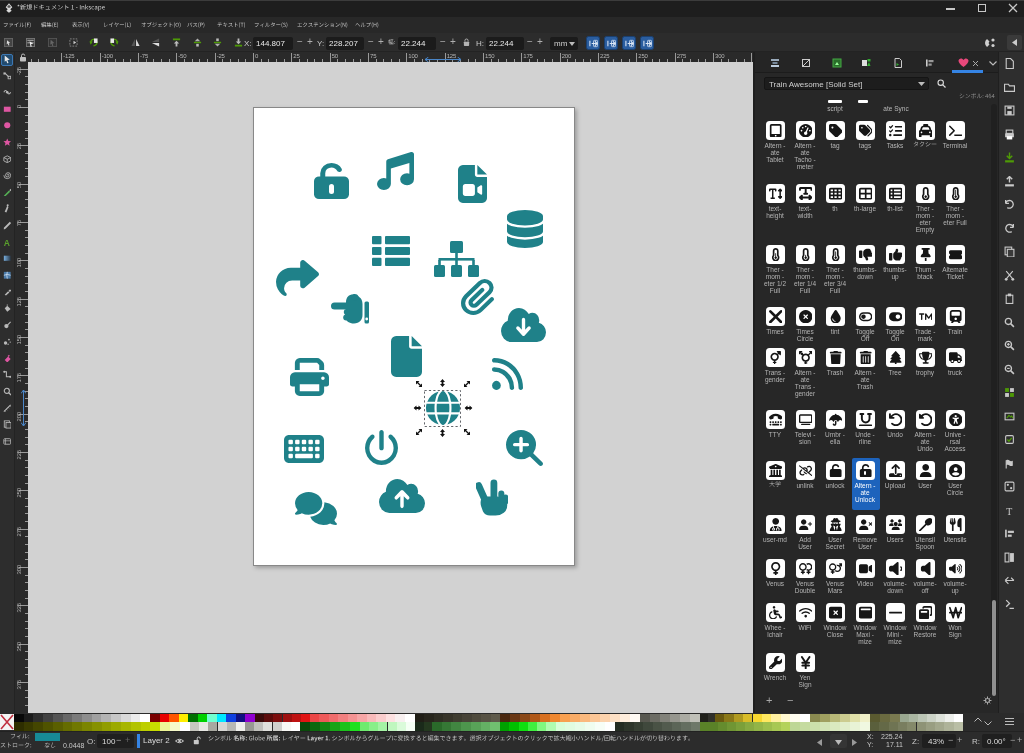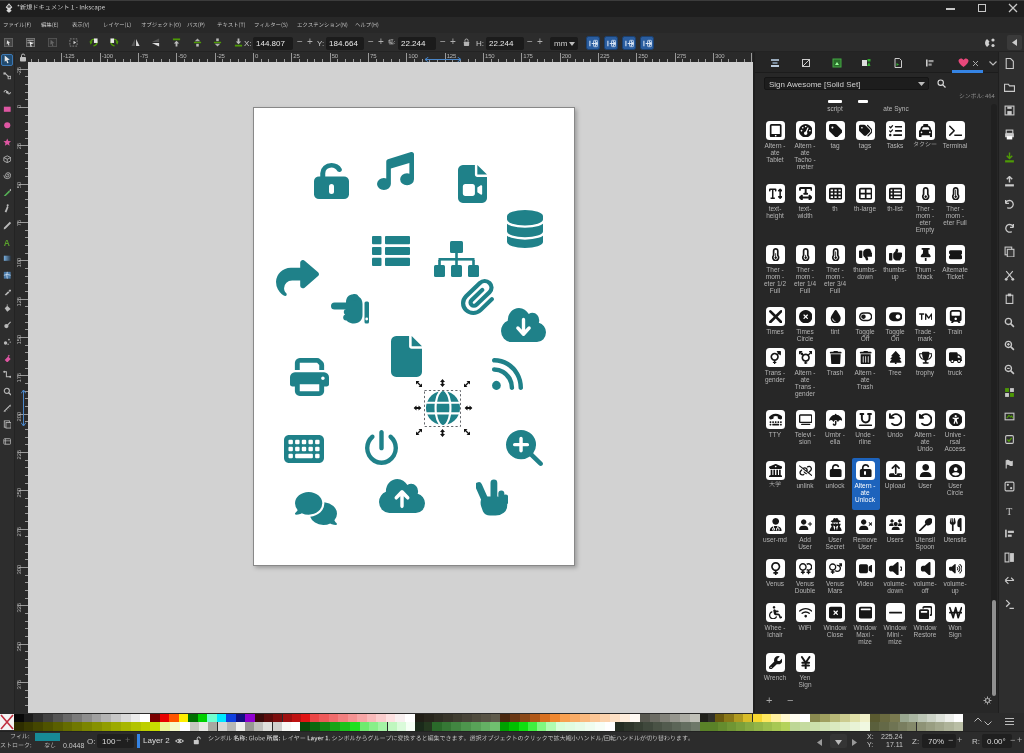--- a/index.html
+++ b/index.html
@@ -111,21 +111,21 @@
       <rect x="1" y="7.5" width="8" height="2" fill="#4e9a06"></rect>
       <path d="M5 7 L8 4 L6 4 L6 0.5 L4 0.5 L4 4 L2 4 Z" fill="#bbb"></path>
     </svg>
 <span class="abs" style="left:244px;top:39px;font-size:8px;color:#c8c8c8;">X:</span>
     <div class="abs" style="left:253px;top:36.5px;width:40px;height:13px;background:#1b1b1b;border-radius:2px;"></div>
     <span class="abs" style="left:256px;top:39px;font-size:8px;color:#e8e8e8;">144.807</span>
     <span class="abs" style="left:297px;top:36px;font-size:10px;color:#b0b0b0;">−</span>
     <span class="abs" style="left:307px;top:36px;font-size:10px;color:#b0b0b0;">+</span>
 <span class="abs" style="left:317px;top:39px;font-size:8px;color:#c8c8c8;">Y:</span>
     <div class="abs" style="left:326px;top:36.5px;width:38px;height:13px;background:#1b1b1b;border-radius:2px;"></div>
-    <span class="abs" style="left:329px;top:39px;font-size:8px;color:#e8e8e8;">184.664</span>
+    <span class="abs" style="left:329px;top:39px;font-size:8px;color:#e8e8e8;">228.207</span>
     <span class="abs" style="left:368px;top:36px;font-size:10px;color:#b0b0b0;">−</span>
     <span class="abs" style="left:378px;top:36px;font-size:10px;color:#b0b0b0;">+</span>
 <span class="abs" style="left:388px;top:39px;font-size:8px;color:#c8c8c8;"></span>
     <div class="abs" style="left:398px;top:36.5px;width:38px;height:13px;background:#1b1b1b;border-radius:2px;"></div>
     <span class="abs" style="left:401px;top:39px;font-size:8px;color:#e8e8e8;">22.244</span>
     <span class="abs" style="left:440px;top:36px;font-size:10px;color:#b0b0b0;">−</span>
     <span class="abs" style="left:450px;top:36px;font-size:10px;color:#b0b0b0;">+</span>
 <svg class="abs" style="left:388px;top:39px" width="8" height="8" viewBox="0 0 8 8">
       <path d="M2.4 0.5V0.9H5.3V0.5ZM3.1 1.6H4.7V2.2H3.1ZM2.7 1.3V2.6H5V1.3ZM0.4 1.3V4.2H0.7V1.7H1.1V5.4H1.5V1.7H1.9V3.7C1.9 3.8 1.9 3.8 1.9 3.8C1.8 3.8 1.7 3.8 1.6 3.8C1.6 3.9 1.7 4.1 1.7 4.2C1.9 4.2 2 4.2 2.1 4.1C2.2 4 2.2 3.9 2.2 3.8V1.3H1.5V0.2H1.1V1.3ZM2.8 4.3H3.6V4.8H2.8ZM4.9 4.3V4.8H4V4.3ZM2.8 3.9V3.3H3.6V3.9ZM4.9 3.9H4V3.3H4.9ZM2.4 3V5.4H2.8V5.2H4.9V5.4H5.3V3Z M6.4 2.7C6.6 2.7 6.7 2.6 6.7 2.4C6.7 2.1 6.6 2 6.4 2C6.2 2 6 2.1 6 2.4C6 2.6 6.2 2.7 6.4 2.7ZM6.4 5C6.6 5 6.7 4.8 6.7 4.6C6.7 4.4 6.6 4.2 6.4 4.2C6.2 4.2 6 4.4 6 4.6C6 4.8 6.2 5 6.4 5Z" fill="#c8c8c8"></path>
     </svg>
@@ -654,21 +654,21 @@
         <path d="M5.5 9 C2 6.5 0.5 4.5 0.5 2.8 C0.5 1.3 1.7 0.4 3 0.4 C4 0.4 5 1 5.5 1.9 C6 1 7 0.4 8 0.4 C9.3 0.4 10.5 1.3 10.5 2.8 C10.5 4.5 9 6.5 5.5 9 Z" fill="#e8487b"></path>
       </svg>
 <svg class="abs" style="left:217px;top:8px" width="7" height="7" viewBox="0 0 7 7">
         <path d="M1 1 L6 6 M6 1 L1 6" stroke="#aaa" stroke-width="1"></path>
       </svg>
 <div class="abs" style="left:197px;top:18px;width:31px;height:3px;background:#3584e4;"></div>
 <svg class="abs" style="left:234px;top:9px" width="8" height="5" viewBox="0 0 8 5">
         <path d="M0.5 0.5 L4 4 L7.5 0.5" stroke="#bbb" fill="none" stroke-width="1.2"></path>
       </svg>
 <div class="abs" style="left:9px;top:25px;width:165px;height:13px;background:#1d1d1d;border:1px solid #151515;border-radius:2px;"></div>
-<span class="abs" style="left:14px;top:28px;font-size:8px;color:#cfcfcf;">Sign Awesome [Solid Set]</span>
+<span class="abs" style="left:14px;top:28px;font-size:8px;color:#cfcfcf;">Train Awesome [Solid Set]</span>
 <svg class="abs" style="left:163px;top:30px" width="7" height="4" viewBox="0 0 7 4">
         <path d="M0 0 L7 0 L3.5 4 Z" fill="#bbb"></path>
       </svg>
 <svg class="abs" style="left:182px;top:27px" width="9" height="9" viewBox="0 0 9 9">
         <circle cx="3.7" cy="3.7" r="2.7" fill="none" stroke="#ddd" stroke-width="1.1"></circle>
         <path d="M5.8 5.8 L8.5 8.5" stroke="#ddd" stroke-width="1.2"></path>
       </svg>
 <svg class="abs" style="left:204px;top:41px" width="36" height="8" viewBox="0 0 36 8">
         <path d="M1.7 0.6 1.5 1C1.8 1.2 2.5 1.7 2.7 1.9L3 1.5C2.8 1.3 2.1 0.8 1.7 0.6ZM0.9 4.8 1.1 5.3C1.7 5.2 2.5 4.9 3.1 4.5C4 4 4.8 3.3 5.3 2.5L5 2C4.5 2.8 3.8 3.6 2.8 4.1C2.2 4.5 1.5 4.7 0.9 4.8ZM0.9 2 0.6 2.3C1 2.5 1.6 2.9 1.9 3.1L2.1 2.7C1.9 2.6 1.2 2.1 0.9 2Z M7.1 0.9 6.8 1.2C7.2 1.5 7.9 2.1 8.2 2.4L8.6 2.1C8.3 1.7 7.5 1.1 7.1 0.9ZM6.6 4.7 6.9 5.2C7.9 5 8.6 4.7 9.2 4.3C10.1 3.8 10.8 3 11.2 2.3L10.9 1.8C10.5 2.5 9.8 3.3 8.9 3.9C8.4 4.2 7.6 4.6 6.6 4.7Z M16 0.5 15.7 0.6C15.8 0.9 16 1.2 16.1 1.4L16.4 1.3C16.3 1.1 16.1 0.7 16 0.5ZM16.6 0.4 16.3 0.5C16.5 0.7 16.7 1 16.8 1.3L17.1 1.1C17 0.9 16.8 0.6 16.6 0.4ZM13.5 3 13.1 2.8C12.8 3.2 12.3 3.9 12 4.3L12.4 4.6C12.7 4.2 13.2 3.5 13.5 3ZM15.9 2.8 15.5 3C15.8 3.4 16.2 4.1 16.5 4.5L16.9 4.3C16.7 3.9 16.2 3.2 15.9 2.8ZM12.1 1.6V2.1C12.3 2.1 12.5 2.1 12.6 2.1H14.2V2.1C14.2 2.4 14.2 4.4 14.2 4.7C14.2 4.8 14.2 4.9 14 4.9C13.9 4.9 13.6 4.9 13.3 4.8L13.4 5.3C13.6 5.3 14 5.4 14.2 5.4C14.6 5.4 14.7 5.2 14.7 4.9C14.7 4.5 14.7 2.6 14.7 2.1V2.1H16.2C16.4 2.1 16.6 2.1 16.7 2.1V1.6C16.6 1.6 16.4 1.6 16.2 1.6H14.7V1C14.7 0.9 14.7 0.7 14.7 0.6H14.2C14.2 0.7 14.2 0.9 14.2 1V1.6H12.6C12.4 1.6 12.3 1.6 12.1 1.6Z M20.4 5 20.7 5.2C20.8 5.2 20.9 5.2 20.9 5.1C21.6 4.8 22.4 4.2 22.9 3.5L22.6 3.1C22.2 3.8 21.5 4.3 21 4.5C21 4.3 21 1.5 21 1.2C21 1 21 0.8 21 0.8H20.4C20.5 0.8 20.5 1 20.5 1.2C20.5 1.5 20.5 4.4 20.5 4.7C20.5 4.8 20.5 4.9 20.4 5ZM17.8 5 18.2 5.2C18.7 4.8 19.1 4.3 19.3 3.7C19.4 3.1 19.4 1.8 19.4 1.2C19.4 1 19.5 0.8 19.5 0.8H18.9C18.9 0.9 19 1 19 1.2C19 1.8 19 3 18.8 3.5C18.6 4.1 18.3 4.6 17.8 5Z M24 2.8C24.2 2.8 24.4 2.7 24.4 2.4C24.4 2.2 24.2 2 24 2C23.8 2 23.6 2.2 23.6 2.4C23.6 2.7 23.8 2.8 24 2.8ZM24 5.2C24.2 5.2 24.4 5 24.4 4.8C24.4 4.5 24.2 4.4 24 4.4C23.8 4.4 23.6 4.5 23.6 4.8C23.6 5 23.8 5.2 24 5.2Z M28.1 5.1H28.6V3.9H29.2V3.5H28.6V0.9H28L26.2 3.6V3.9H28.1ZM28.1 3.5H26.8L27.7 2.1C27.9 1.9 28 1.6 28.1 1.4H28.1C28.1 1.6 28.1 2 28.1 2.2Z M31.1 5.2C31.7 5.2 32.3 4.6 32.3 3.8C32.3 2.9 31.8 2.5 31.1 2.5C30.8 2.5 30.4 2.7 30.2 3C30.2 1.7 30.7 1.2 31.3 1.2C31.5 1.2 31.8 1.3 31.9 1.5L32.2 1.2C32 1 31.7 0.8 31.2 0.8C30.4 0.8 29.7 1.4 29.7 3.1C29.7 4.5 30.3 5.2 31.1 5.2ZM30.2 3.4C30.4 3 30.8 2.9 31 2.9C31.5 2.9 31.8 3.2 31.8 3.8C31.8 4.4 31.5 4.8 31.1 4.8C30.5 4.8 30.2 4.3 30.2 3.4Z M34.5 5.1H35V3.9H35.6V3.5H35V0.9H34.4L32.7 3.6V3.9H34.5ZM34.5 3.5H33.2L34.2 2.1C34.3 1.9 34.4 1.6 34.5 1.4H34.6C34.5 1.6 34.5 2 34.5 2.2Z" fill="#909090"></path>
       </svg>
@@ -1404,20 +1404,20 @@
     </svg>
 <svg class="abs" style="left:852px;top:739px" width="5" height="7" viewBox="0 0 5 7">
       <path d="M0 0 L5 3.5 L0 7 Z" fill="#999"></path>
     </svg>
 <span class="abs" style="left:867px;top:733px;font-size:7px;color:#c8c8c8;">X:</span>
 <span class="abs" style="left:881px;top:733px;font-size:7px;color:#c8c8c8;">225.24</span>
 <span class="abs" style="left:867px;top:741px;font-size:7px;color:#c8c8c8;">Y:</span>
 <span class="abs" style="left:886px;top:741px;font-size:7px;color:#c8c8c8;">17.11</span>
 <span class="abs" style="left:912px;top:737px;font-size:8px;color:#c8c8c8;">Z:</span>
 <div class="abs" style="left:922px;top:734px;width:34px;height:14px;background:#1f1f1f;border-radius:2px;"></div>
-<span class="abs" style="left:928px;top:737px;font-size:8px;color:#ddd;">70%</span>
+<span class="abs" style="left:928px;top:737px;font-size:8px;color:#ddd;">43%</span>
 <span class="abs" style="left:948px;top:735px;font-size:9px;color:#aaa;">−</span>
 <span class="abs" style="left:957px;top:735px;font-size:9px;color:#aaa;">+</span>
 <span class="abs" style="left:972px;top:737px;font-size:8px;color:#c8c8c8;">R:</span>
 <div class="abs" style="left:982px;top:734px;width:30px;height:14px;background:#1f1f1f;border-radius:2px;"></div>
 <span class="abs" style="left:987px;top:737px;font-size:8px;color:#ddd;">0.00°</span>
 <span class="abs" style="left:1010px;top:735px;font-size:9px;color:#aaa;">−</span>
 <span class="abs" style="left:1017px;top:735px;font-size:9px;color:#aaa;">+</span>
 </div>
 </body></html>

